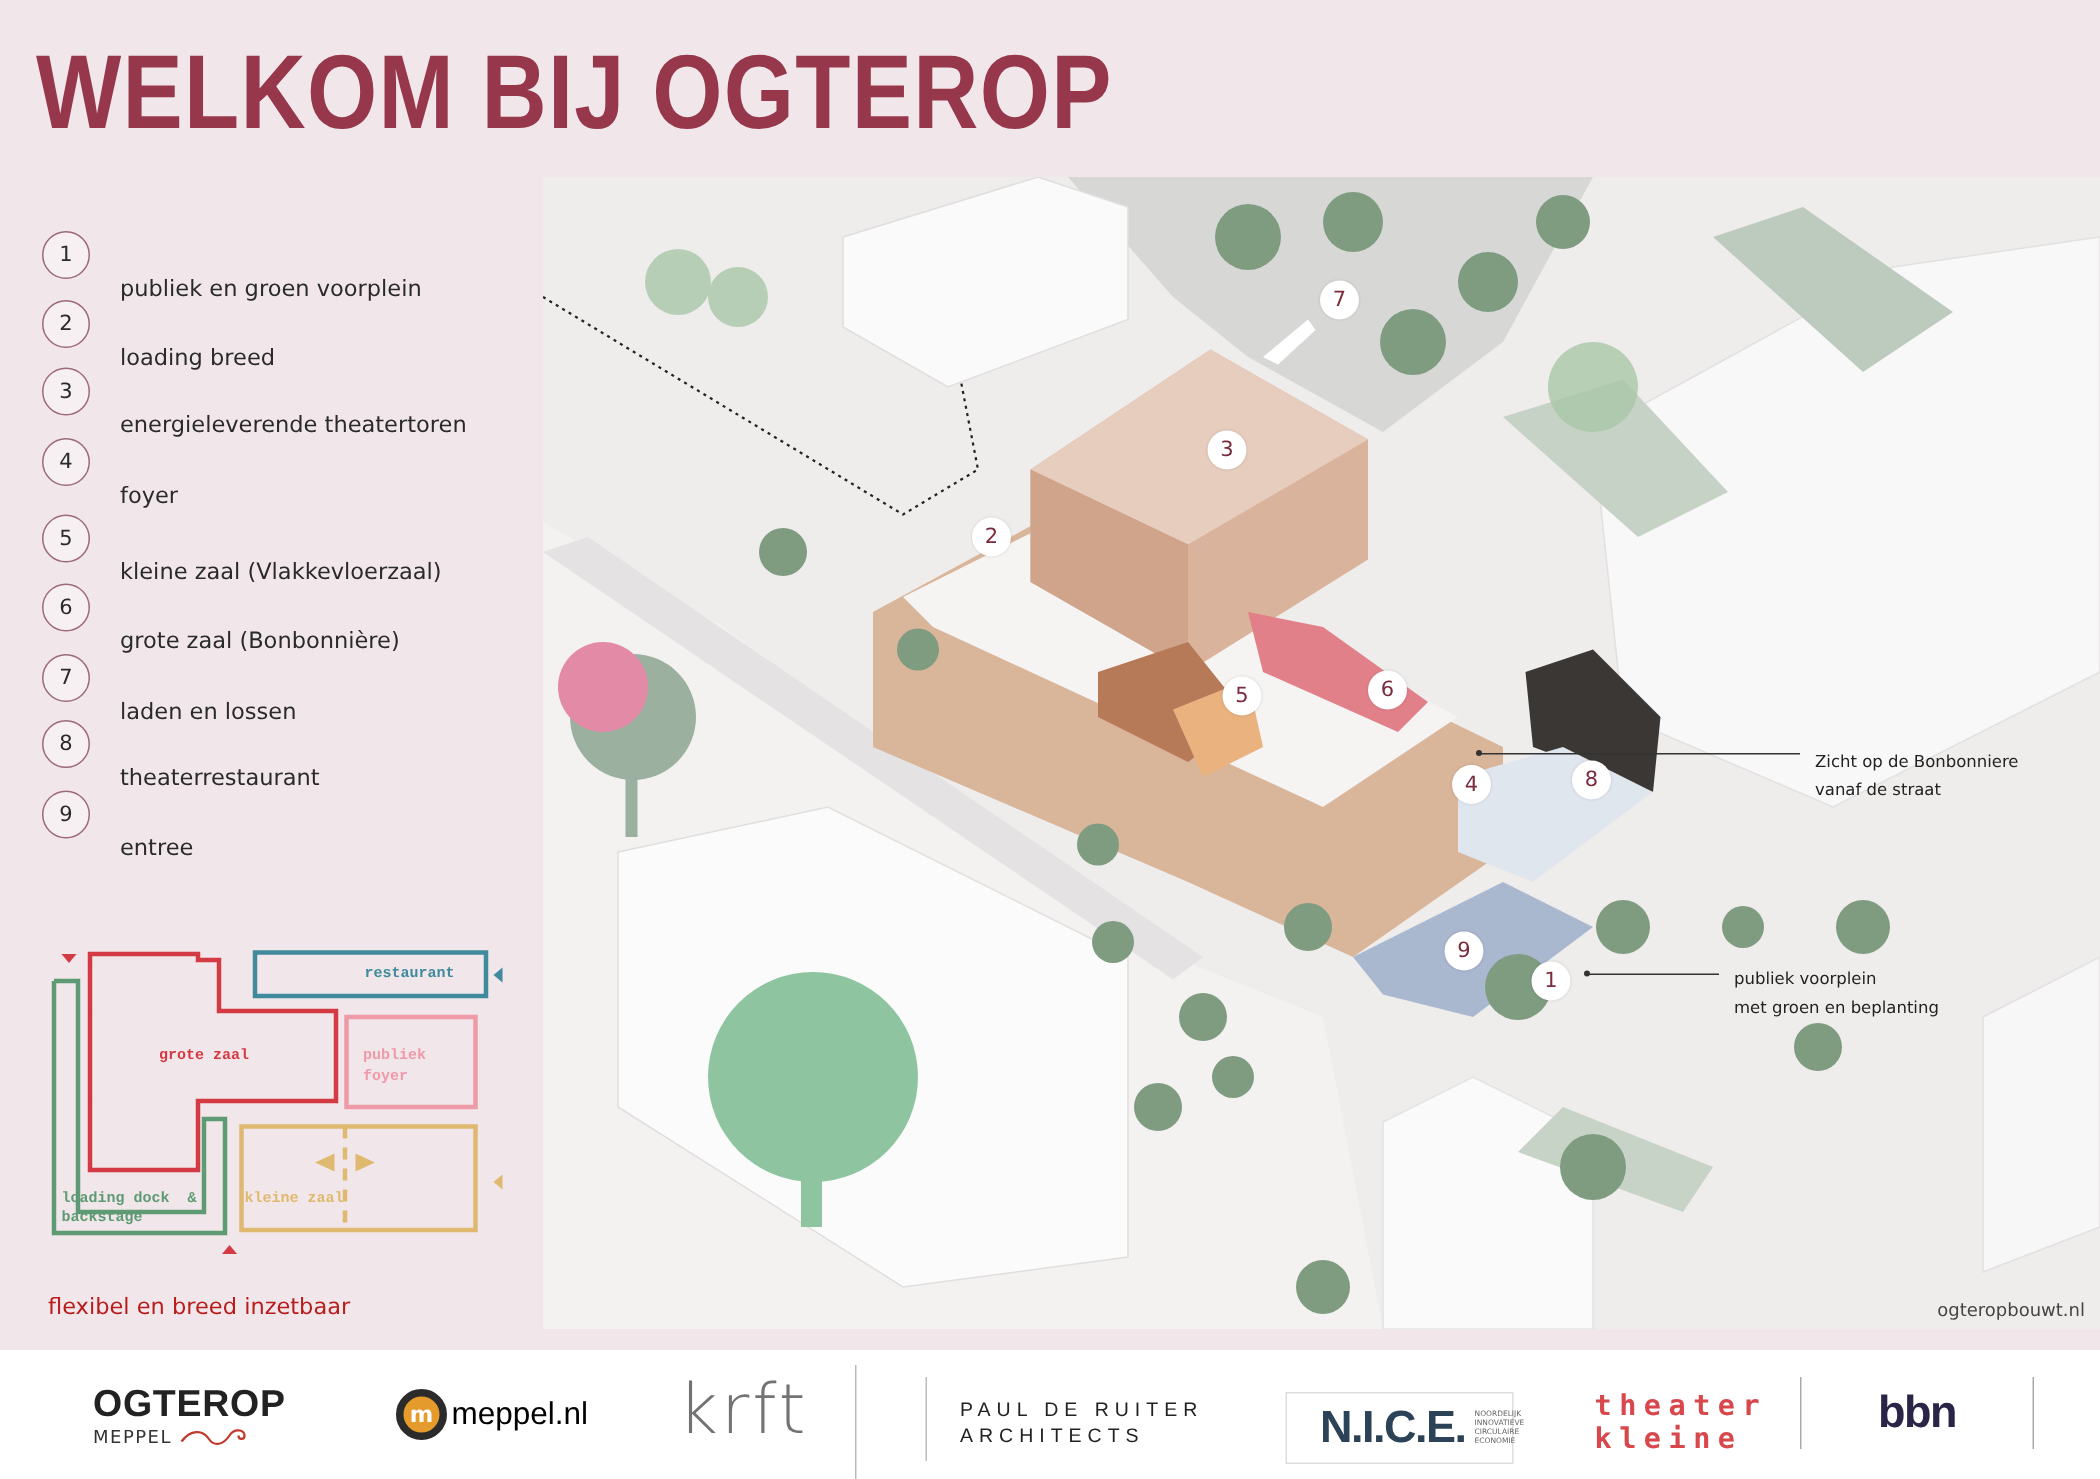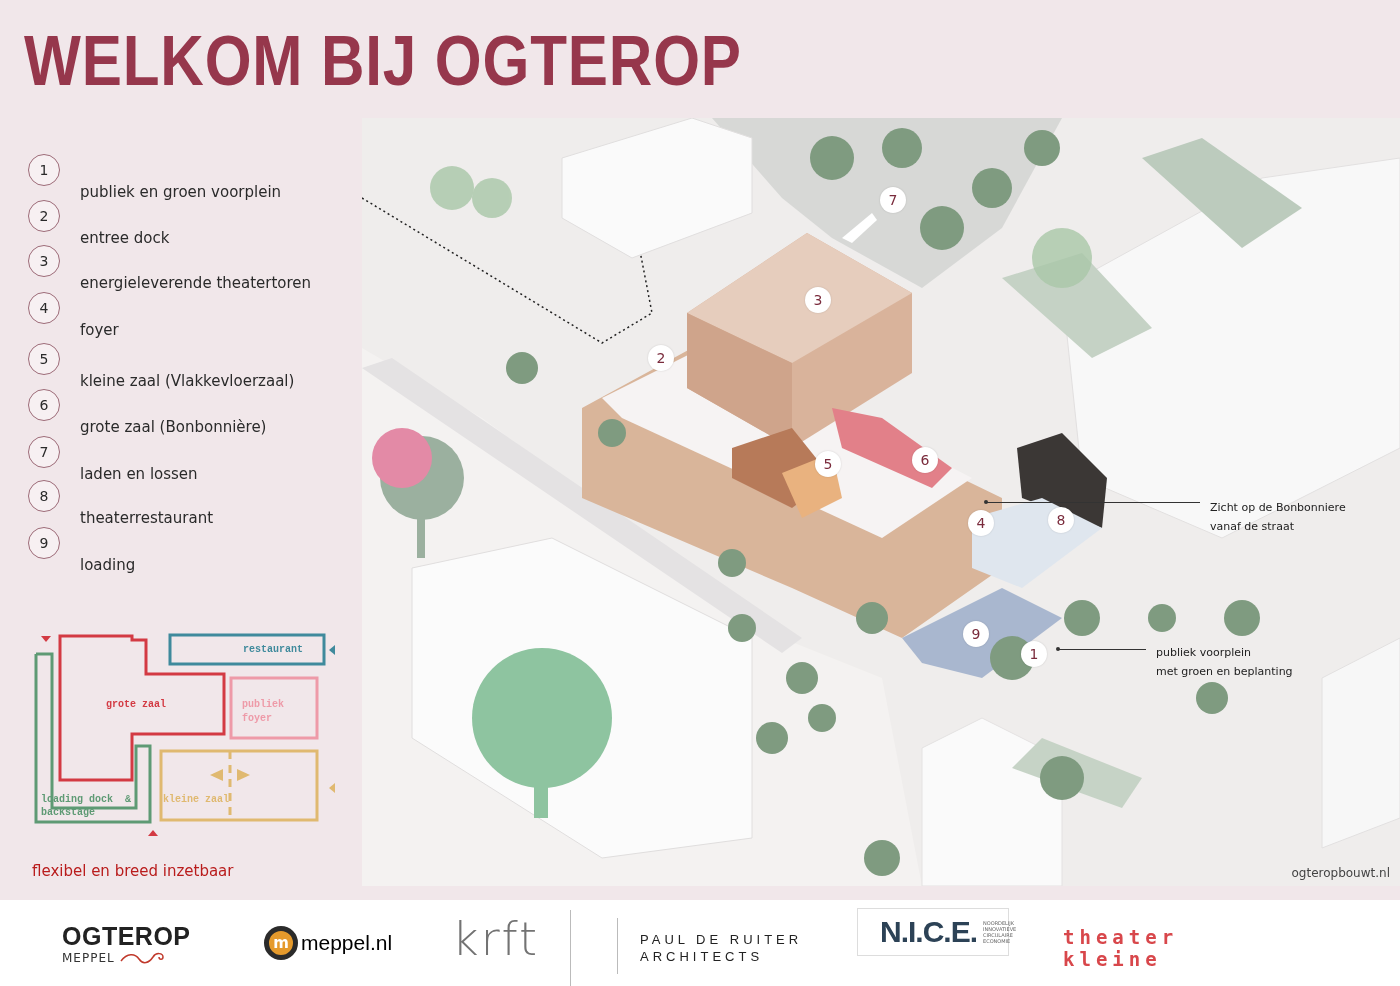--- a/index.html
+++ b/index.html
@@ -65,21 +65,21 @@
 
 <div class="title">WELKOM BIJ OGTEROP</div>
 
 <div class="legend">
   <div class="legend-item" style="top:0px">
     <div class="legend-num">1</div>
     <div class="legend-label">publiek en groen voorplein</div>
   </div>
   <div class="legend-item" style="top:46px">
     <div class="legend-num">2</div>
-    <div class="legend-label">entree dock</div>
+    <div class="legend-label">loading breed</div>
   </div>
   <div class="legend-item" style="top:91px">
     <div class="legend-num">3</div>
     <div class="legend-label">energieleverende theatertoren</div>
   </div>
   <div class="legend-item" style="top:138px">
     <div class="legend-num">4</div>
     <div class="legend-label">foyer</div>
   </div>
   <div class="legend-item" style="top:189px">
@@ -93,21 +93,21 @@
   <div class="legend-item" style="top:282px">
     <div class="legend-num">7</div>
     <div class="legend-label">laden en lossen</div>
   </div>
   <div class="legend-item" style="top:326px">
     <div class="legend-num">8</div>
     <div class="legend-label">theaterrestaurant</div>
   </div>
   <div class="legend-item" style="top:373px">
     <div class="legend-num">9</div>
-    <div class="legend-label">loading</div>
+    <div class="legend-label">entree</div>
   </div>
 </div>
 
 <div class="schema">
   <svg width="310" height="215" viewBox="0 0 310 215">
 
     <polyline points="8,24 8,192 122,192 122,116 108,116 108,178 24,178 24,24 8,24" fill="none" stroke="#5e9a74" stroke-width="3"></polyline>
 
     <polygon points="32,6 104,6 104,10 118,10 118,44 196,44 196,104 104,104 104,150 32,150" fill="none" stroke="#d33a43" stroke-width="3"></polygon>
 
@@ -255,28 +255,31 @@
   <div class="logo krft" style="left:452px;top:12px">krft</div>
 
   <div class="vsep" style="left:570px;top:10px;height:76px"></div>
   <div class="vsep" style="left:617px;top:18px;height:56px"></div>
 
   <div class="logo pdr" style="left:640px;top:31px">
     <div>PAUL DE RUITER</div>
     <div>ARCHITECTS</div>
   </div>
 
-  <div class="logo nice-box" style="left:857px;top:8px">
+  <div class="logo nice-box" style="left:857px;top:28px">
     <span class="nice-main">N.I.C.E.</span>
     <div class="nice-sub">
       <div>NOORDELIJK</div>
       <div>INNOVATIEVE</div>
       <div>CIRCULAIRE</div>
       <div>ECONOMIE</div>
     </div>
   </div>
 
   <div class="logo theater" style="left:1063px;top:26px">
     <div>theater</div>
     <div>kleine</div>
   </div>
 
+  <div class="logo bbn-box" style="left:1200px;top:18px">
+    <span class="bbn">bbn</span>
+  </div>
 </div>
 
 </body></html>

